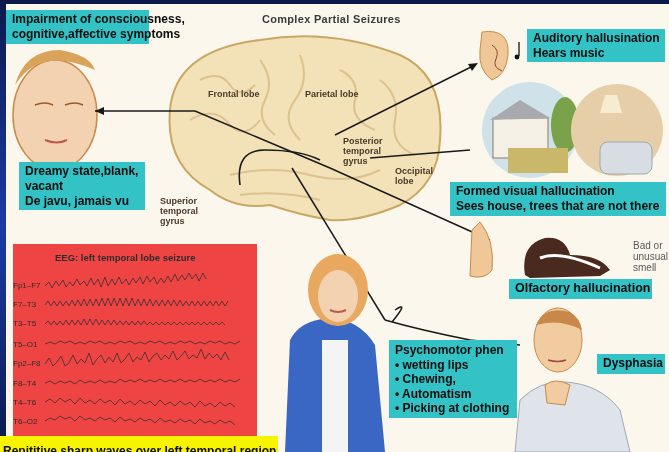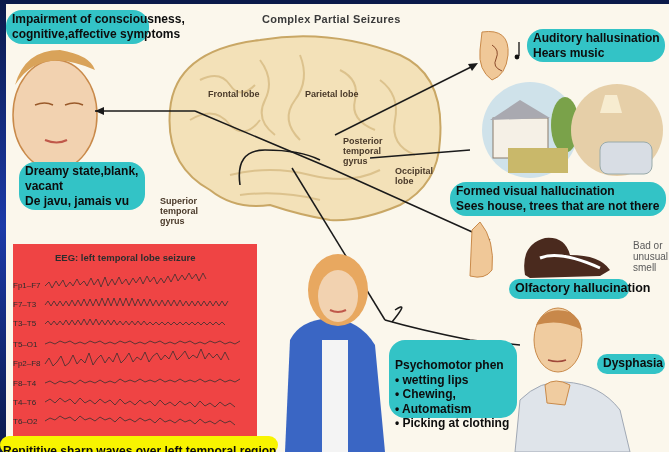--- a/index.html
+++ b/index.html
@@ -6,21 +6,21 @@
     body {
       width: 669px; height: 452px; position: relative; overflow: hidden;
       background: #fbf7ec;
       font-family: "Liberation Sans", sans-serif;
     }
     .topbar { position: absolute; left: 0; top: 0; width: 669px; height: 4px; background: #0b1a4a; }
     .leftbar { position: absolute; left: 0; top: 0; width: 6px; height: 452px; background: linear-gradient(#0b1a4a, #1c3aa8 50%, #0b1a4a); }
     .title { position: absolute; left: 262px; top: 13px; font-size: 11px; font-weight: bold; color: #3a3a3a; letter-spacing: 0.3px; }
     .callout {
       position: absolute; background: #33c3c6; color: #0d0d0d;
-      font-size: 12px; font-weight: bold; line-height: 15px; padding: 2px 6px; box-sizing: border-box; border-radius: 16px;
+      font-size: 12px; font-weight: bold; line-height: 15px; padding: 2px 6px; box-sizing: border-box;
     }
     .callout .line { display: block; white-space: nowrap; }
     .yellow { background: #f8f400; }
     .small-label { position: absolute; font-size: 9px; font-weight: bold; color: #4a3a2a; line-height: 10px; }
     .muted-label { position: absolute; font-size: 10px; color: #5a5a5a; line-height: 11px; }
     .eeg {
       position: absolute; left: 6px; top: 244px; width: 244px; height: 192px; background: #ef4444; margin-left: 7px;
     }
     .eeg-title { position: absolute; left: 42px; top: 8px; font-size: 9.5px; font-weight: bold; color: #2d2d2d; }
     .eeg-ch { position: absolute; left: 0px; font-size: 8px; color: #2d2d2d; width: 30px; }
@@ -170,25 +170,25 @@
 <div class="callout" style="left:527px;top:29px;width:138px;height:33px">
   <span class="line">Auditory hallusination</span>
   <span class="line">Hears music</span>
 </div>
 
 <div class="callout" style="left:450px;top:182px;width:216px;height:34px">
   <span class="line">Formed visual hallucination</span>
   <span class="line">Sees house, trees that are not there</span>
 </div>
 
-<div class="callout" style="left:509px;top:279px;width:120px;height:20px;font-size:12.5px">
+<div class="callout" style="left:509px;top:279px;width:143px;height:20px;font-size:12.5px">
   <span class="line">Olfactory hallucination</span>
 </div>
 
-<div class="callout" style="left:389px;top:340px;width:128px;height:78px;line-height:14.5px;padding-top:18px">
+<div class="callout" style="left:389px;top:340px;width:128px;height:78px;line-height:14.5px;padding-top:3px">
   <span class="line">Psychomotor phen</span>
   <span class="line">• wetting lips</span>
   <span class="line">• Chewing,</span>
   <span class="line">• Automatism</span>
   <span class="line">• Picking at clothing</span>
 </div>
 
 <div class="callout" style="left:597px;top:354px;width:68px;height:20px">
   <span class="line">Dysphasia</span>
 </div>

